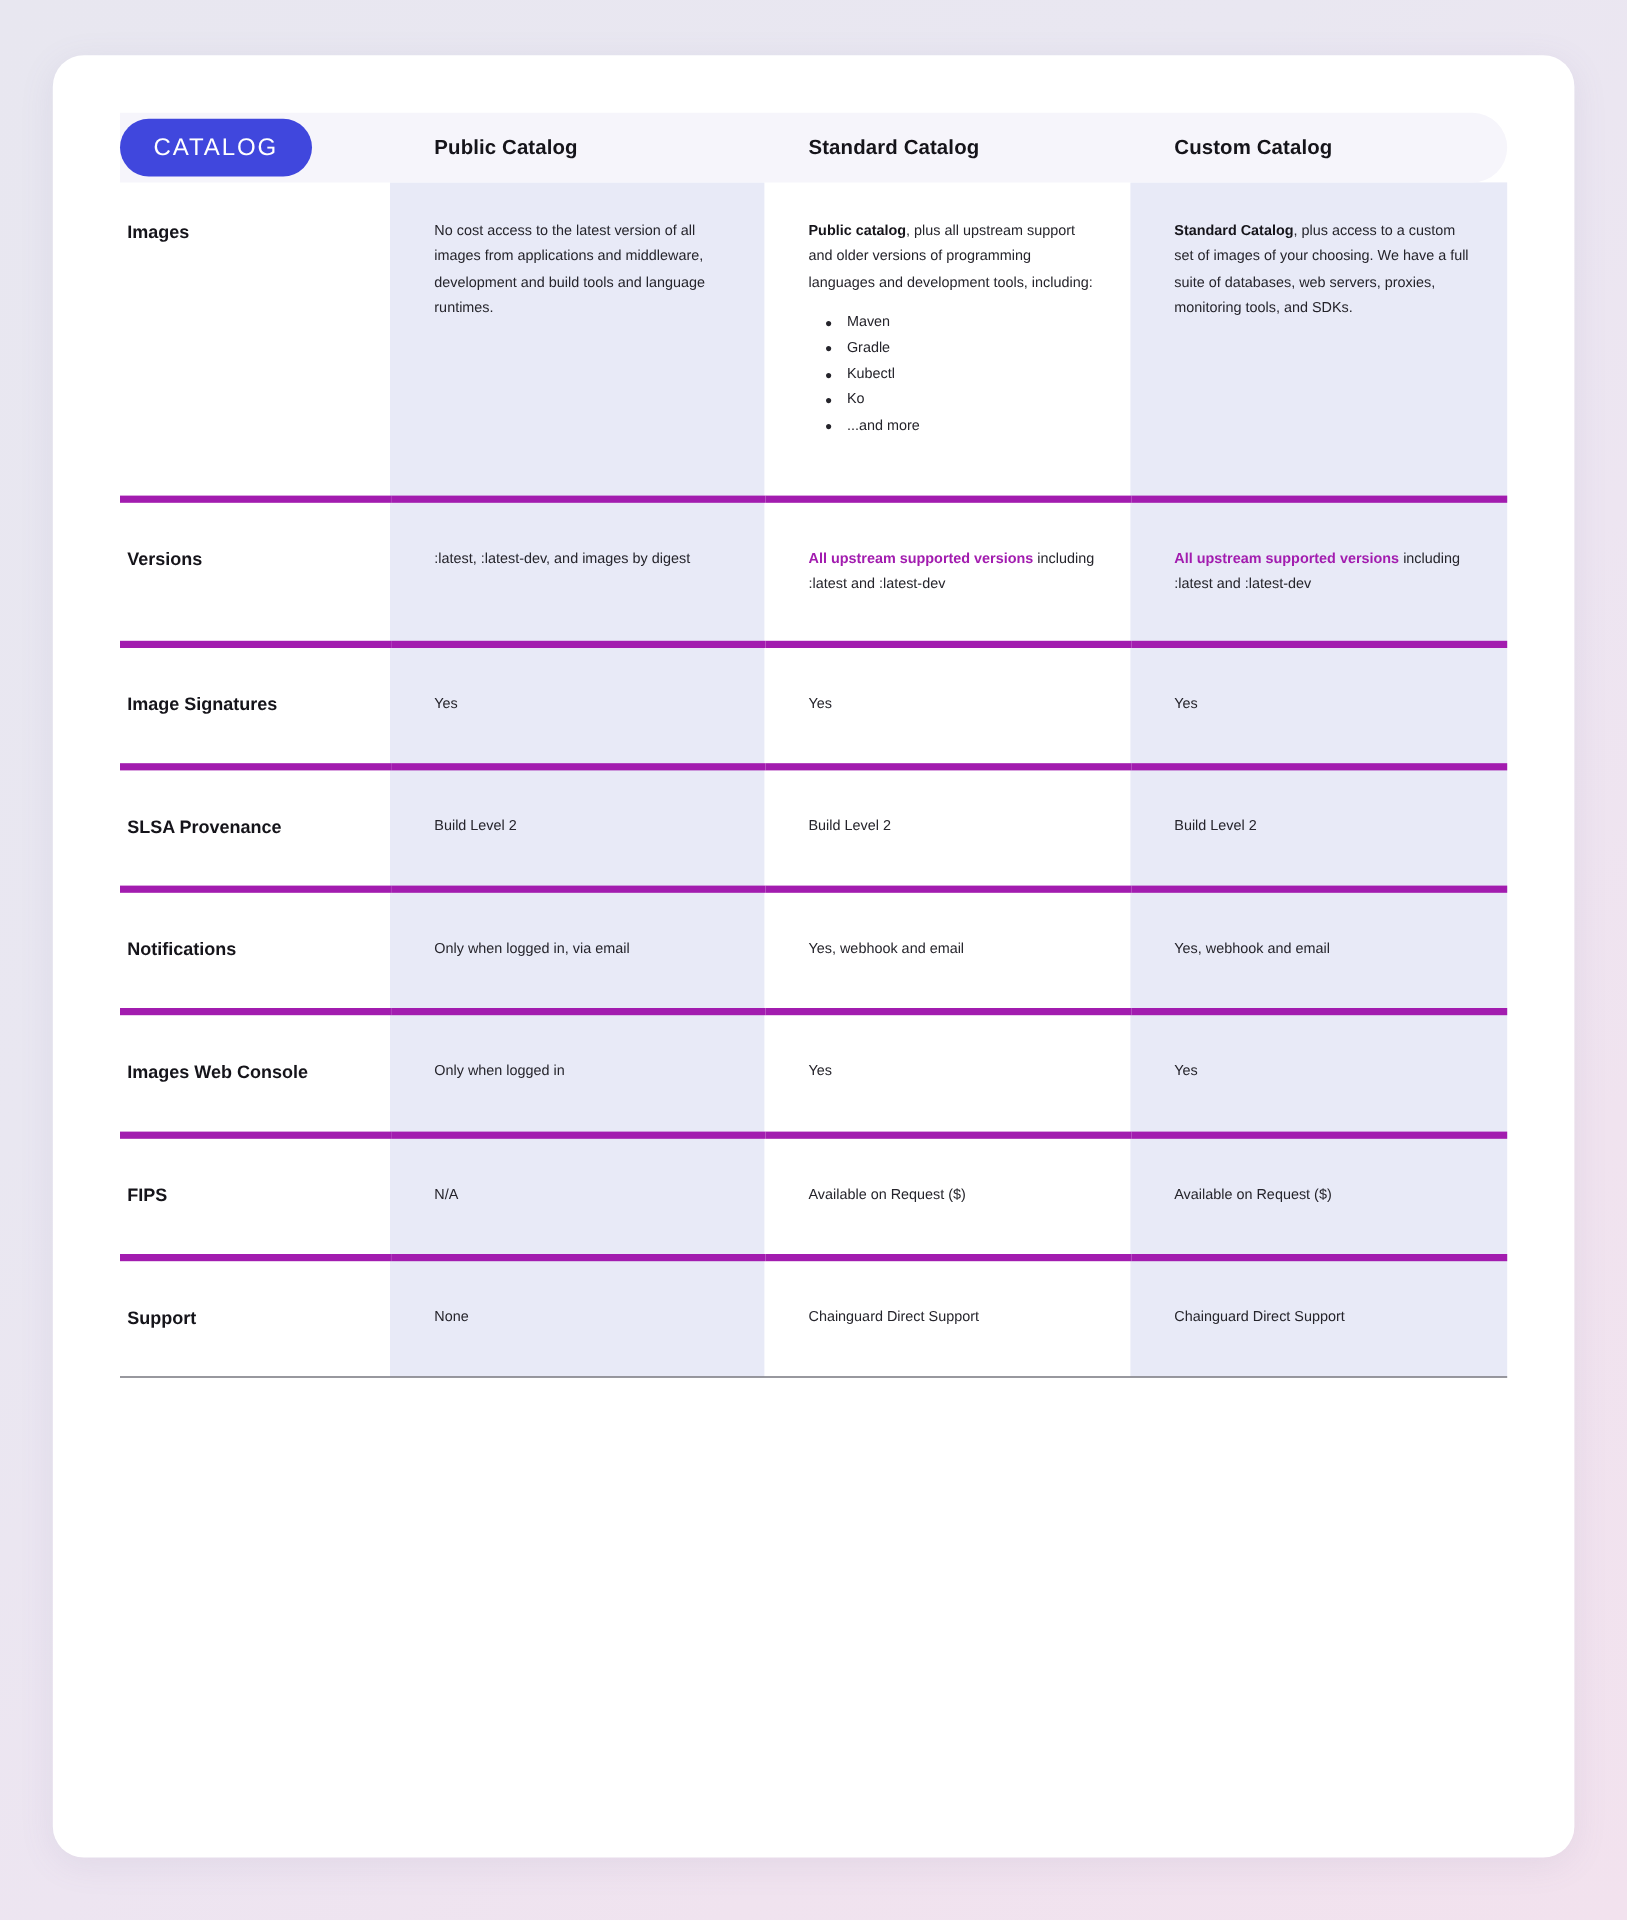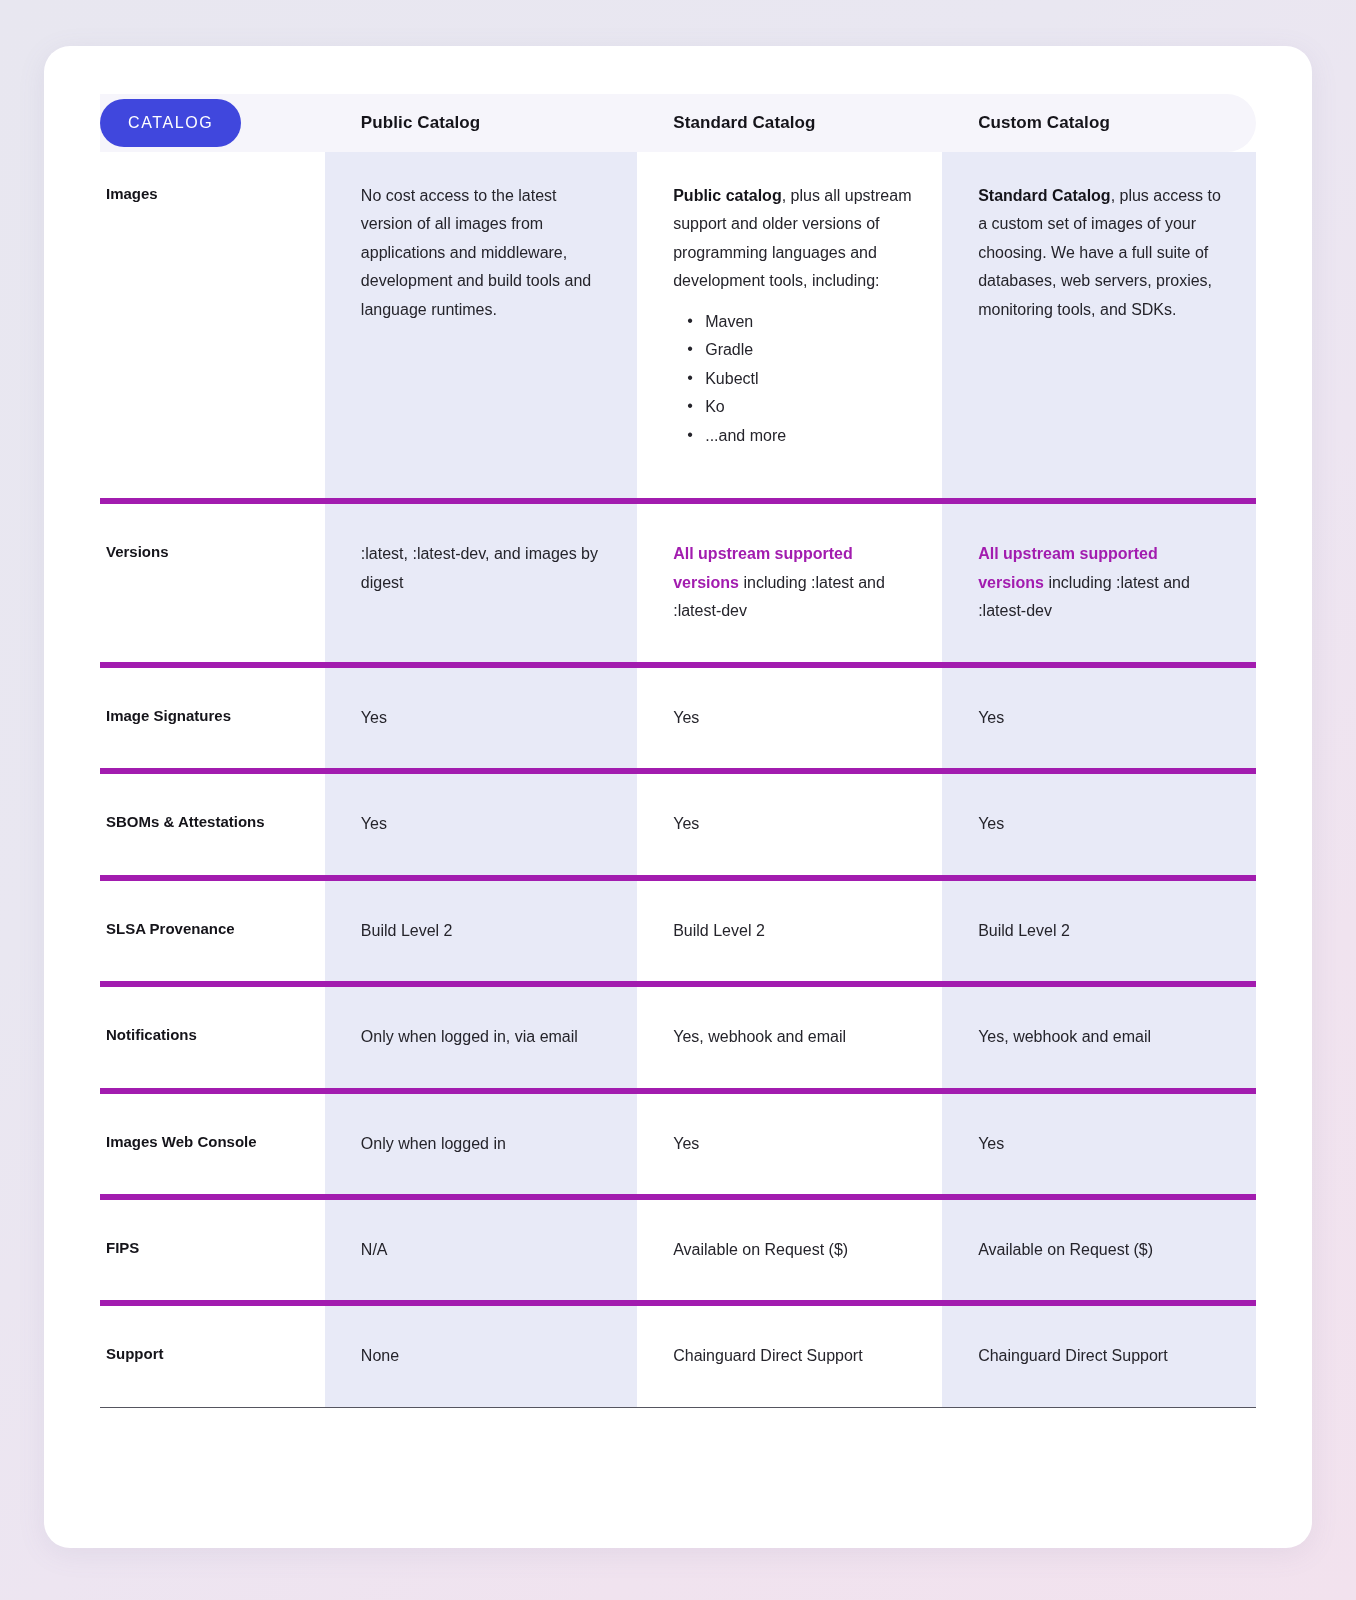--- a/index.html
+++ b/index.html
@@ -101,21 +101,21 @@
   .hcell.c-std     { padding-left: 36px; }
   .hcell.c-custom  { padding-left: 36px; }
 
   .pill {
     display: inline-flex;
     align-items: center;
     justify-content: center;
     background: #4047DD;
     color: #FFFFFF;
     border-radius: 999px;
-    font-size: 16px;
+    font-size: 20px;
     font-weight: 500;
     letter-spacing: 1.6px;
     height: 48px;
     padding: 0 28px;
     border: none;
     font-family: "Liberation Sans", sans-serif;
     cursor: pointer;
   }
 
   
@@ -130,21 +130,21 @@
   .row-label {
     font-size: 15px;
     font-weight: 700;
     color: #15141A;
     line-height: 1.62;
     padding-right: 18px;
     padding-left: 6px;
   }
 
   .cell {
-    font-size: 16px;
+    font-size: 12px;
     font-weight: 400;
     color: #25242B;
     line-height: 1.78;
     padding-left: 36px;
     padding-right: 30px;
   }
 
   .cell b, .row-label b { font-weight: 700; color: #15141A; }
 
   .link {
@@ -247,26 +247,20 @@
             </td>
           </tr>
 
           <tr class="brow">
             <td class="row-label">Image Signatures</td>
             <td class="cell">Yes</td>
             <td class="cell">Yes</td>
             <td class="cell">Yes</td>
           </tr>
 
-          <tr class="brow">
-            <td class="row-label">SBOMs &amp; Attestations</td>
-            <td class="cell">Yes</td>
-            <td class="cell">Yes</td>
-            <td class="cell">Yes</td>
-          </tr>
 
           <tr class="brow">
             <td class="row-label">SLSA Provenance</td>
             <td class="cell">Build Level 2</td>
             <td class="cell">Build Level 2</td>
             <td class="cell">Build Level 2</td>
           </tr>
 
           <tr class="brow">
             <td class="row-label">Notifications</td>

